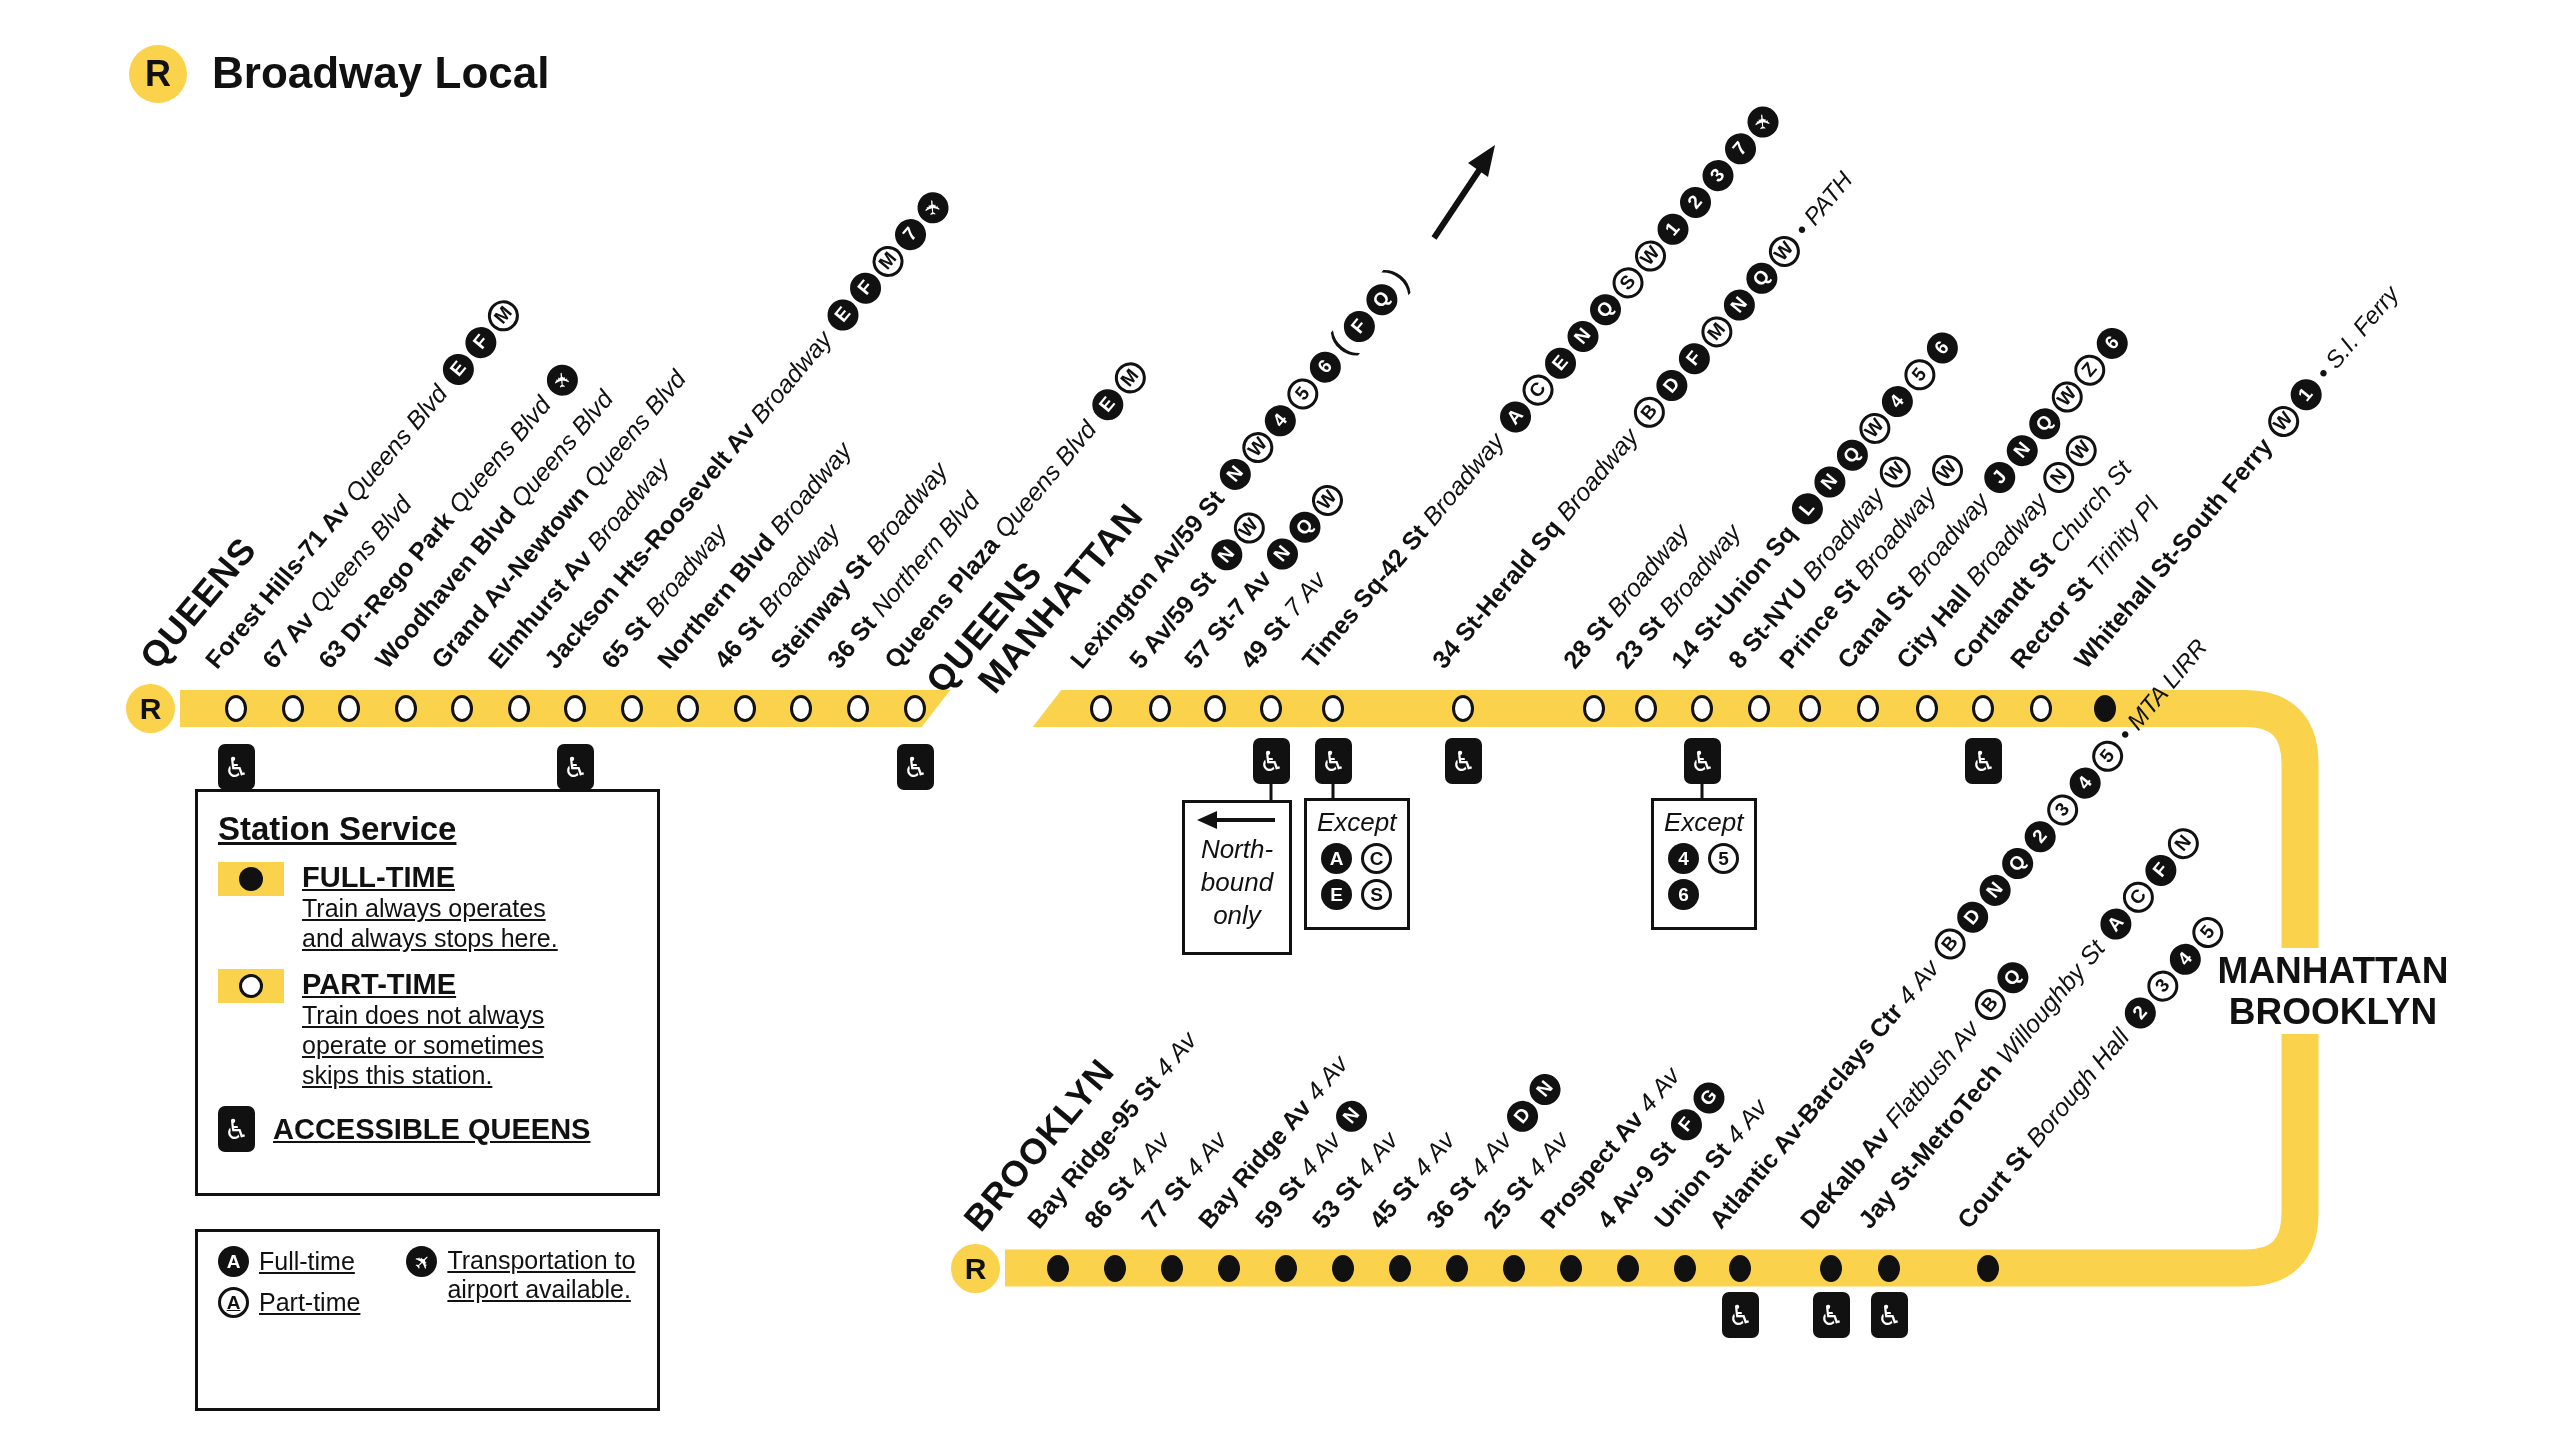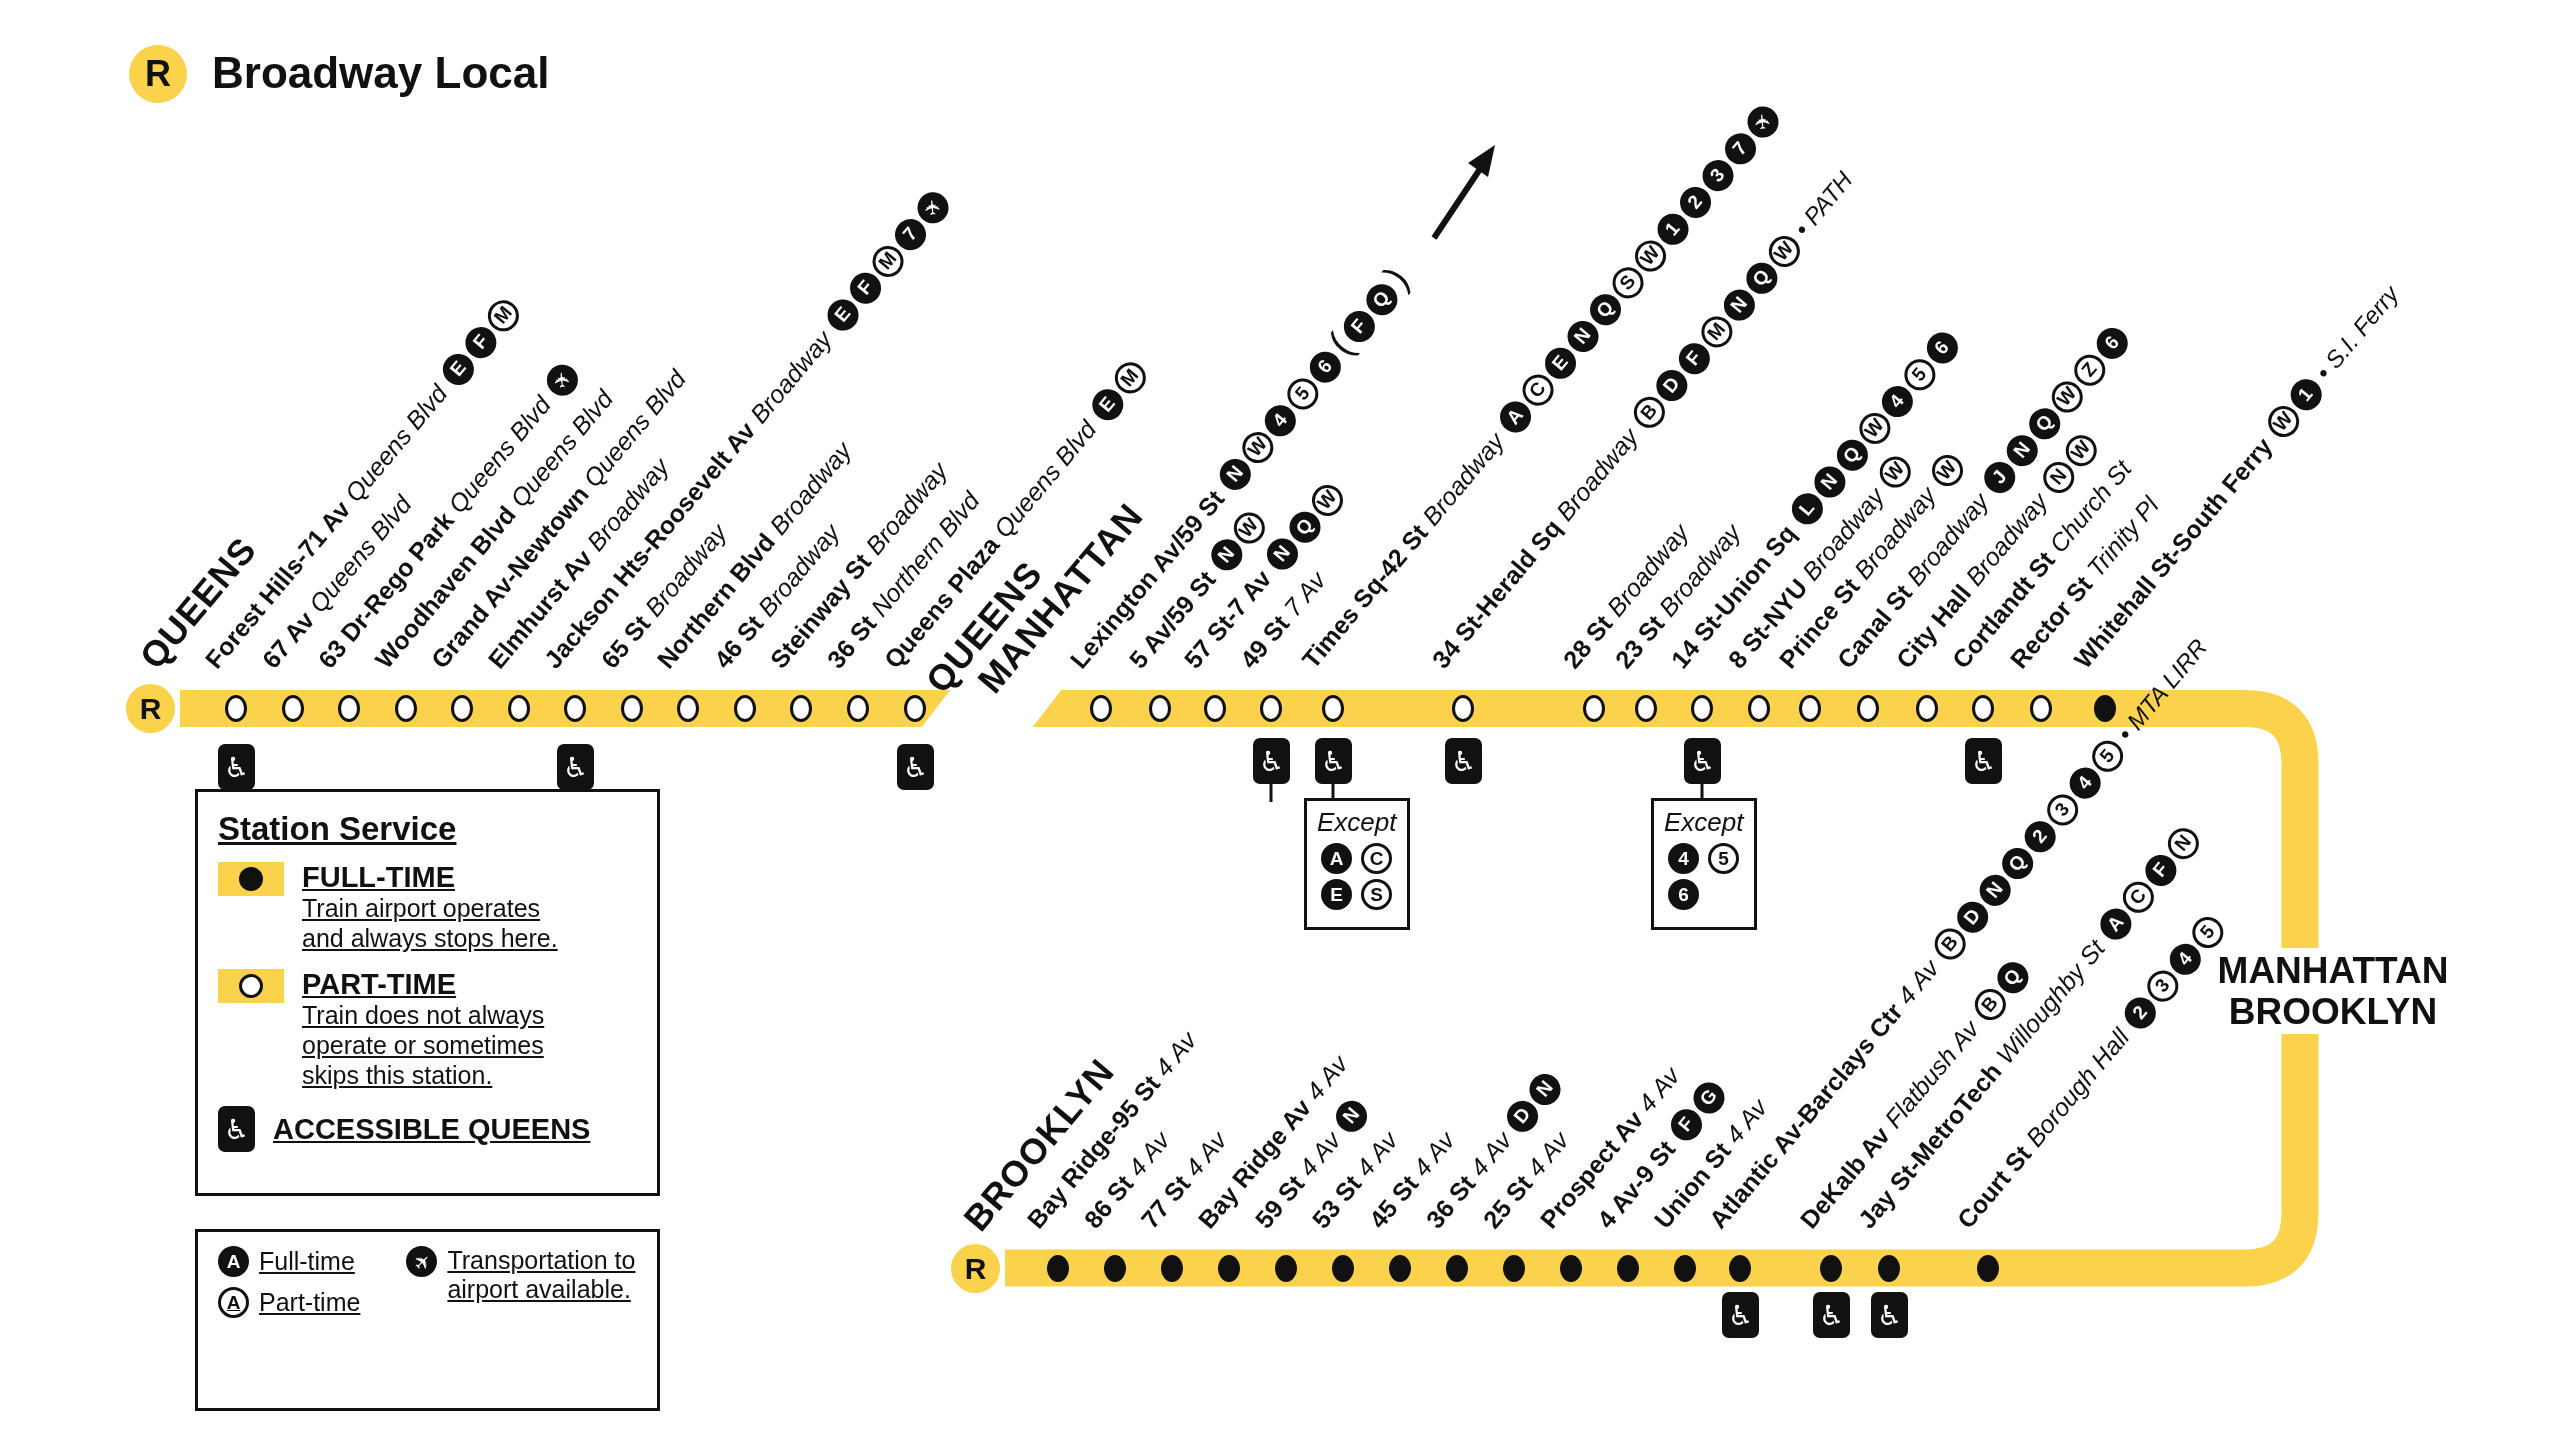--- a/index.html
+++ b/index.html
@@ -442,20 +442,29 @@
       <div class="st-label" style="left: 1976px; top: 1200px;">
         <span class="st-name">Court St</span>
         <span class="st-cross">Borough Hall</span>
         <span class="bullet filled first">2</span>
         <span class="bullet outline">3</span>
         <span class="bullet filled">4</span>
         <span class="bullet outline">5</span>
       </div>
     </div>
 
+  <div id="box-northbound" class="svc-box">
+    <svg class="nb-arrow" width="80" height="18">
+      <line x1="14" y1="9" x2="78" y2="9" stroke="#111" stroke-width="4"></line>
+      <polygon points="0,9 20,0 20,18" fill="#111"></polygon>
+    </svg>
+    <div>North-</div>
+    <div>bound</div>
+    <div>only</div>
+  </div>
 
   <div id="box-except-aces" class="svc-box">
     <div>Except</div>
 
   <div class="b-row">
         <span class="bullet filled">A</span>
         <span class="bullet outline">C</span>
       </div>
       <div class="b-row">
         <span class="bullet filled">E</span>
@@ -475,21 +484,21 @@
     </div>
 
   <div id="legend-service" class="legend">
     <h2>Station Service</h2>
     <div class="lg-row">
       <div class="chip">
           <div class="ldot full"></div>
         </div>
       <div class="lg-text">
         <div class="lg-title">FULL-TIME</div>
-        <div class="lg-desc">Train airport operates</div>
+        <div class="lg-desc">Train always operates</div>
         <div class="lg-desc">and always stops here.</div>
       </div>
     </div>
     <div class="lg-row">
       <div class="chip">
           <div class="ldot part"></div>
         </div>
       <div class="lg-text">
         <div class="lg-title">PART-TIME</div>
         <div class="lg-desc">Train does not always</div>

